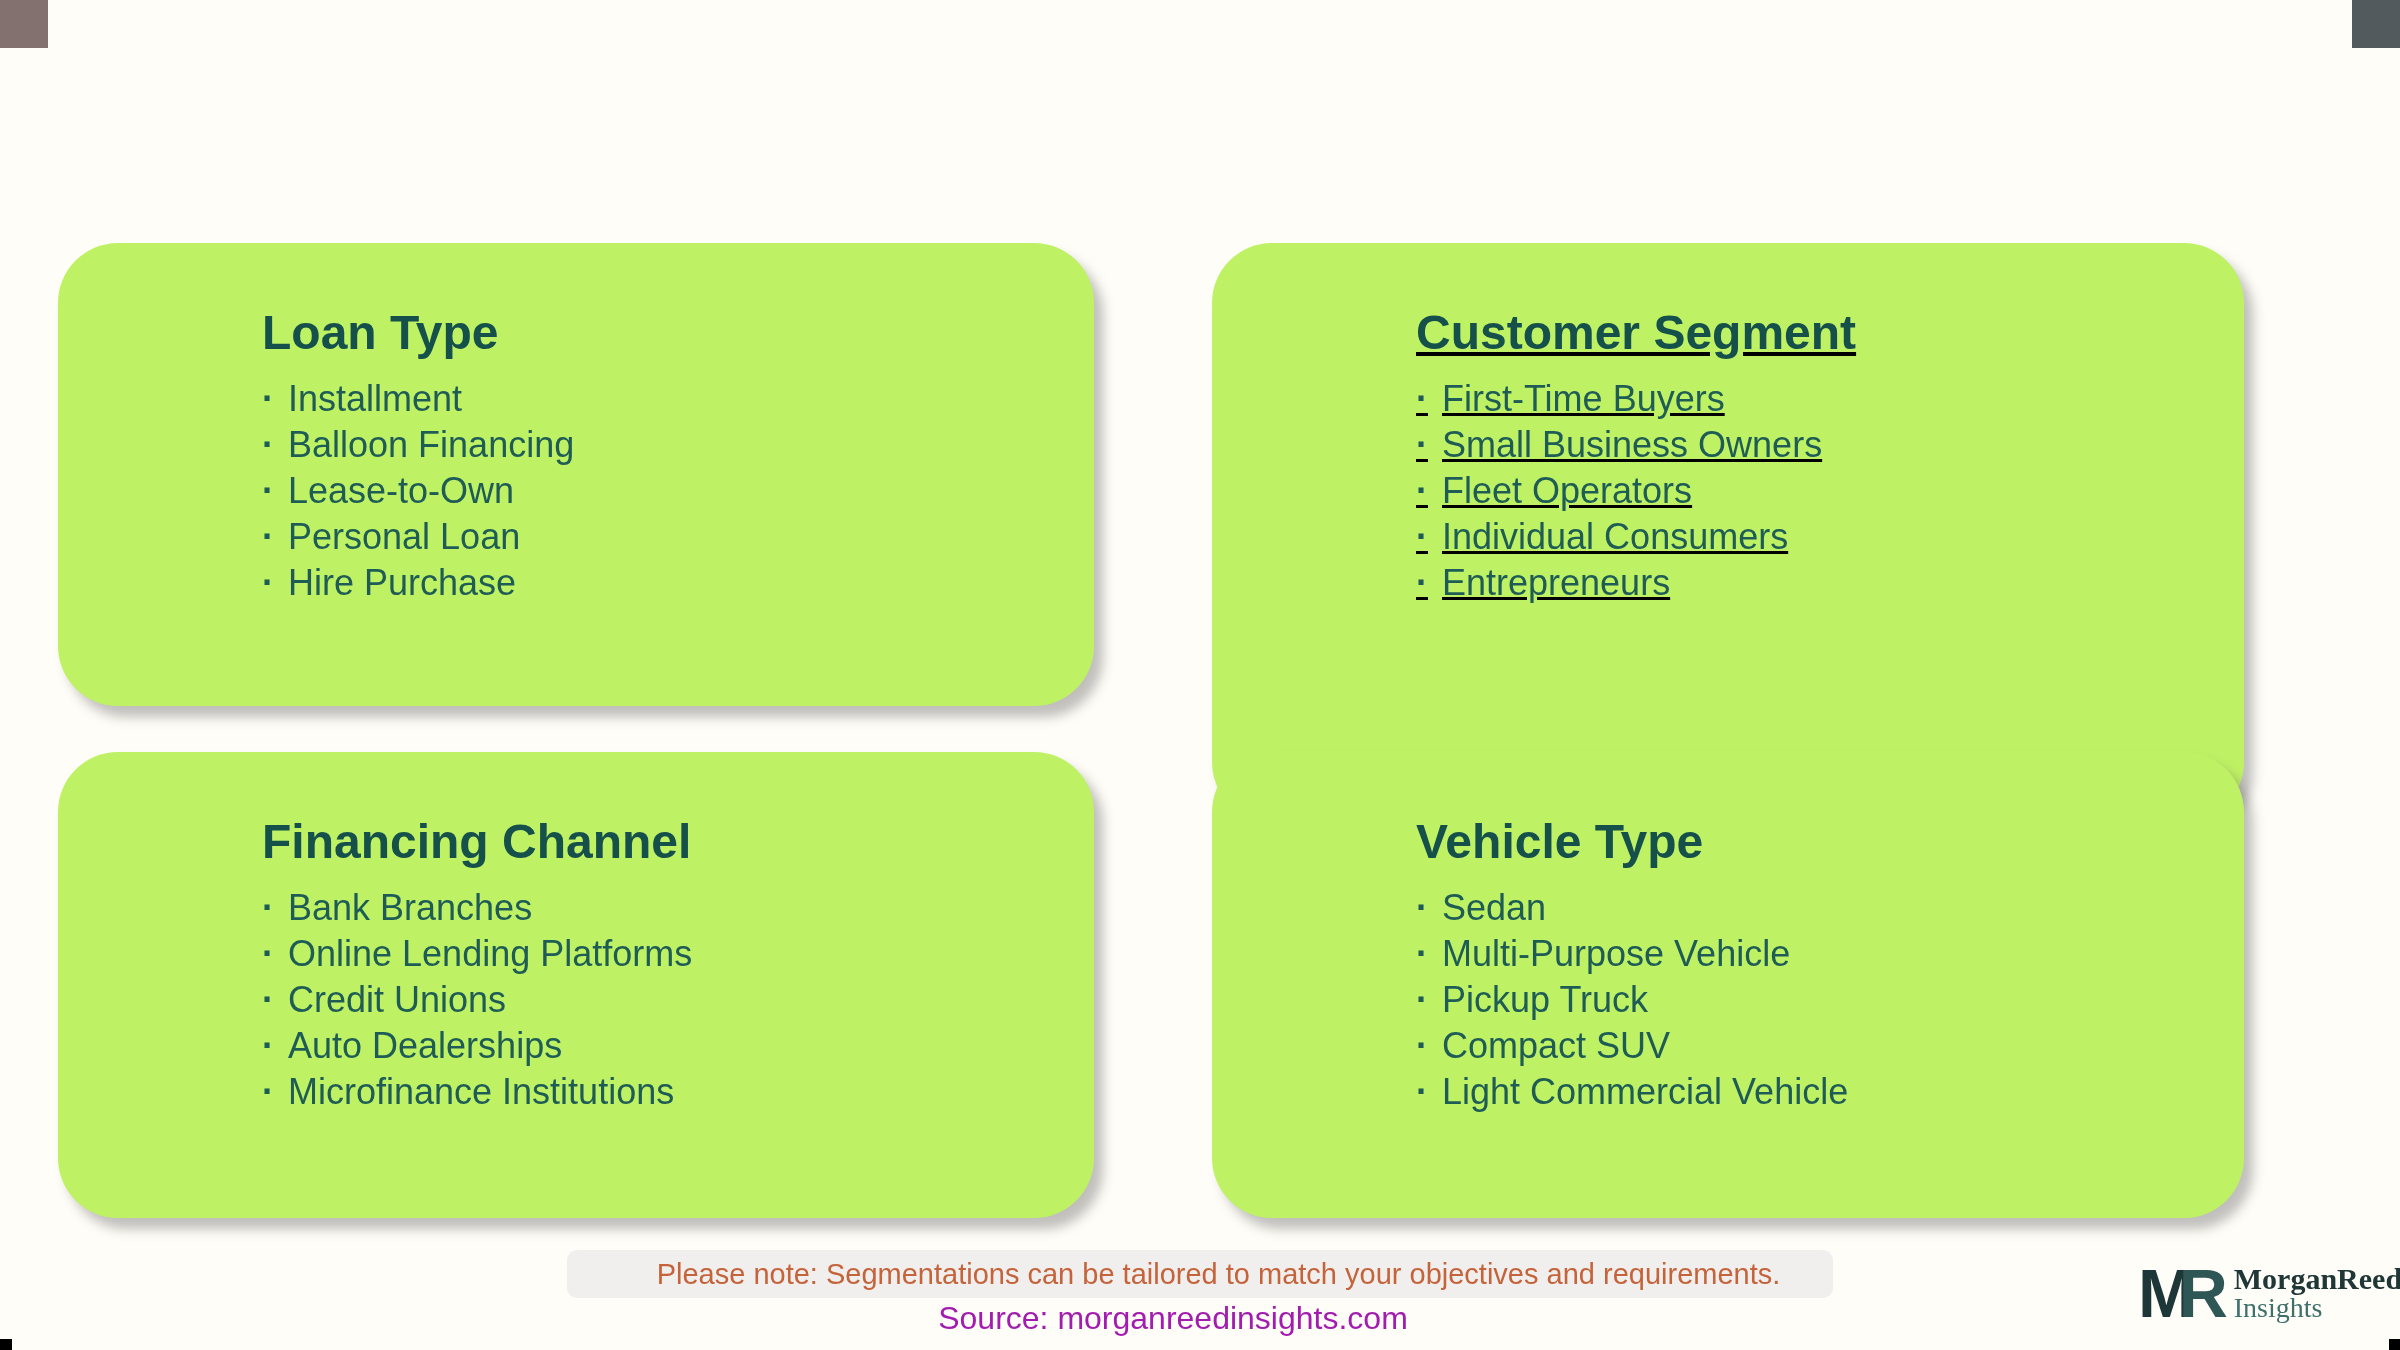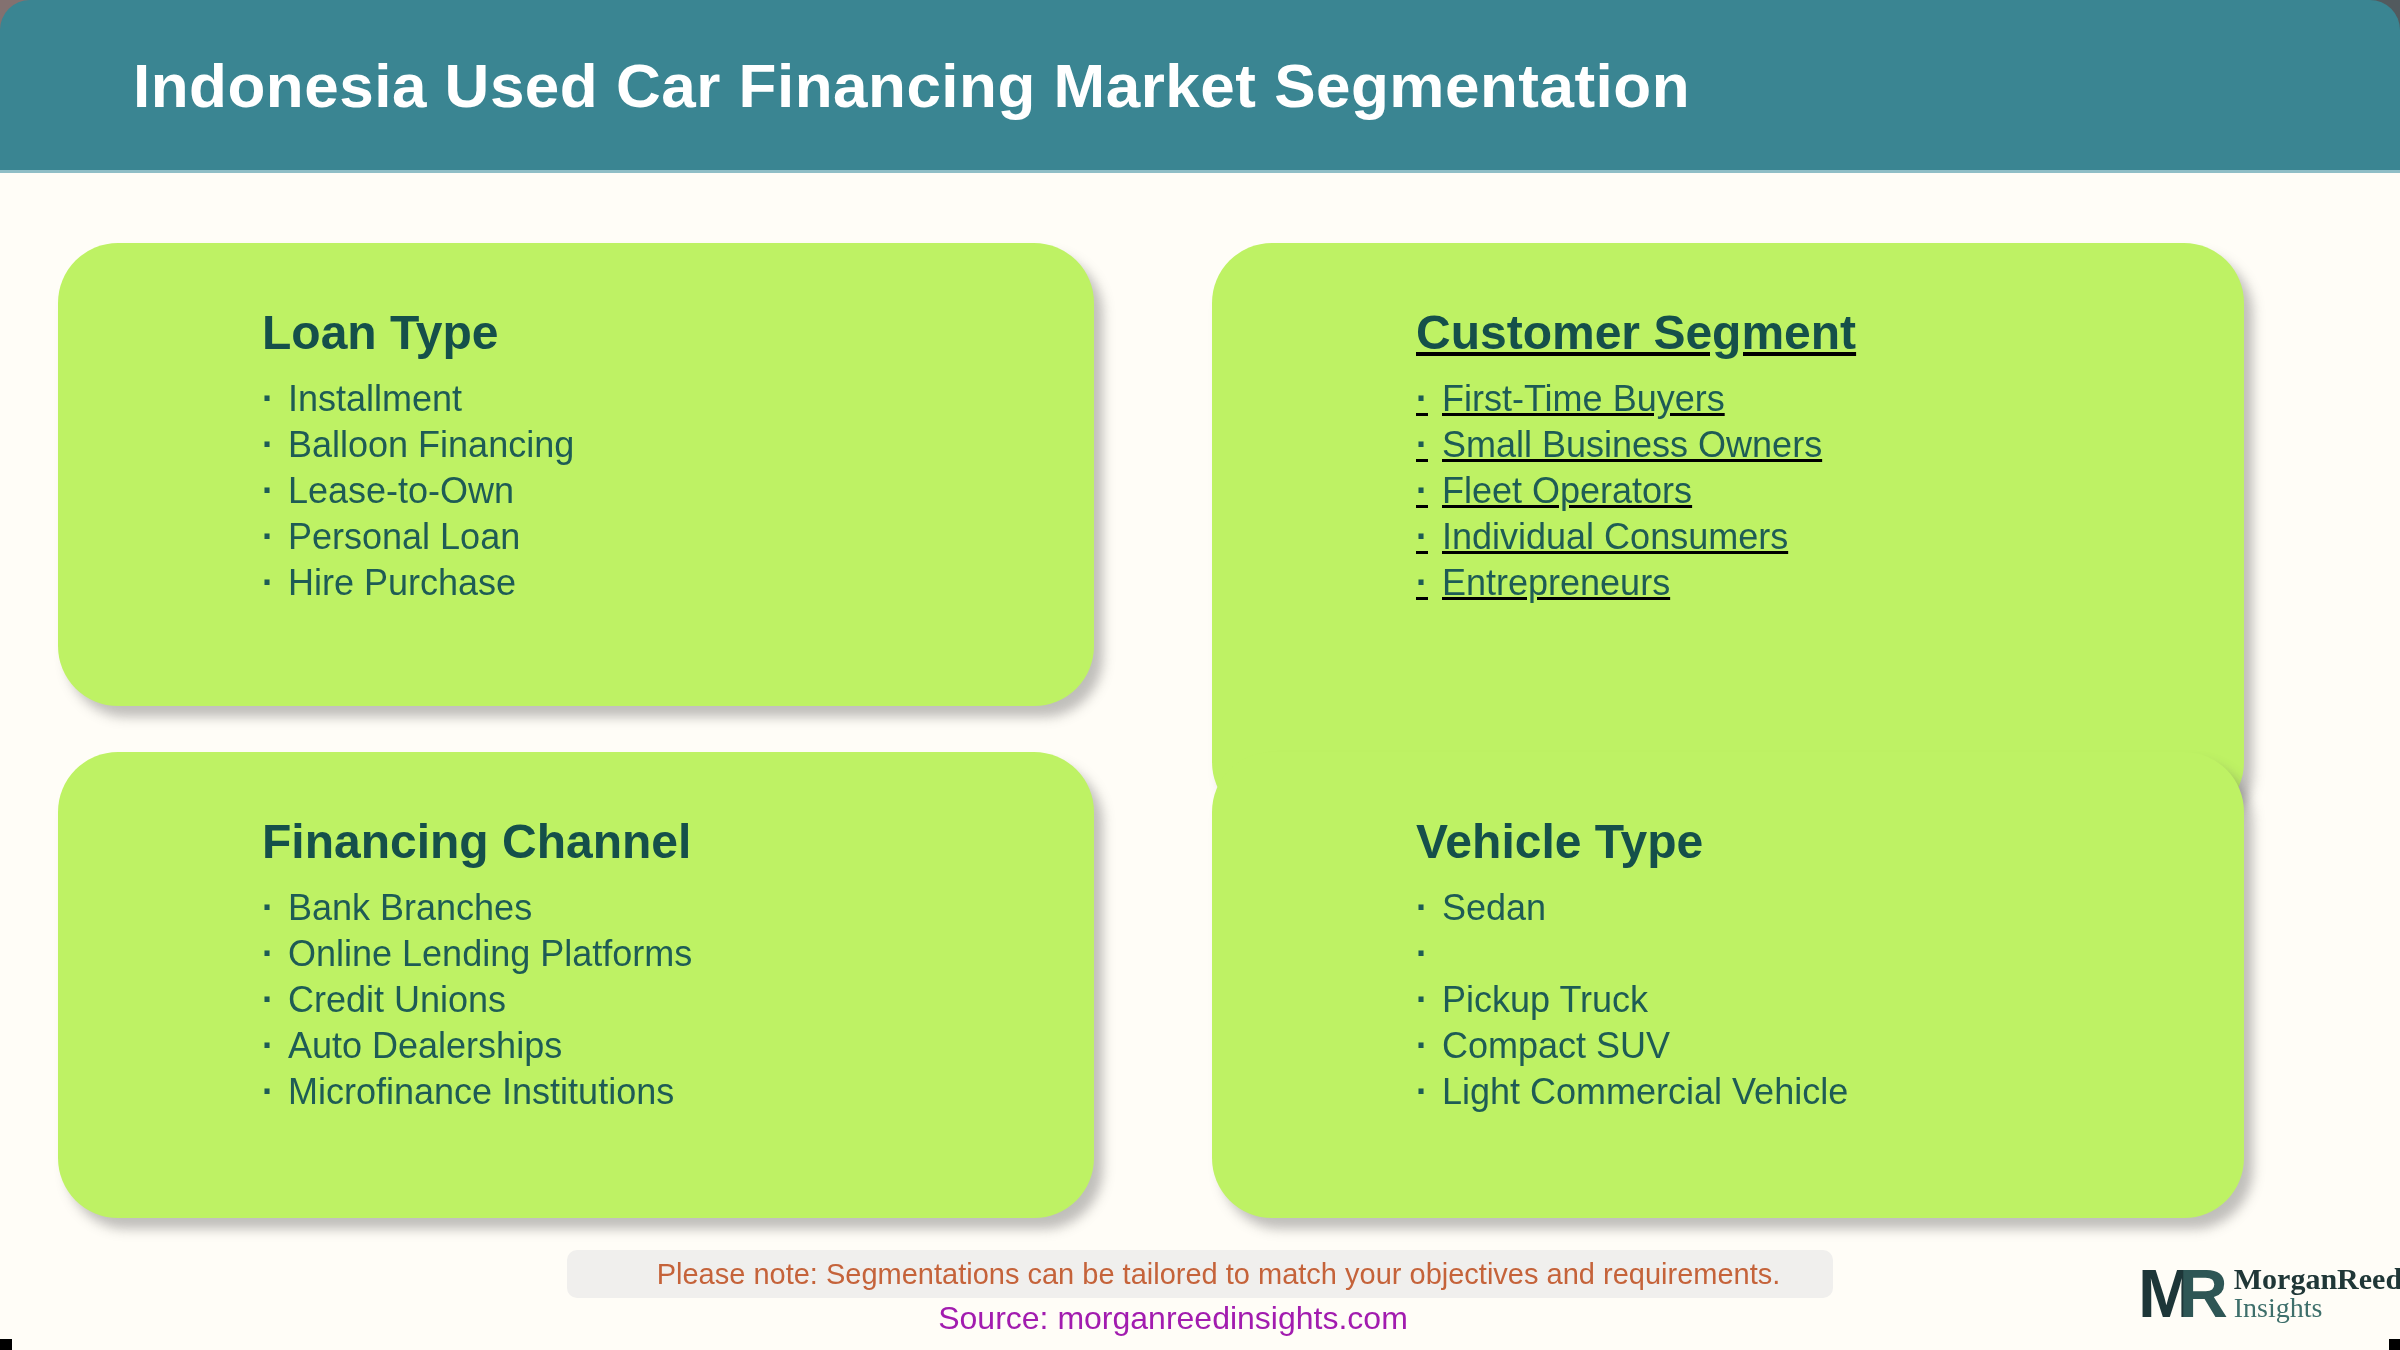--- a/index.html
+++ b/index.html
@@ -124,23 +124,20 @@
   .crop-mark.br { right: 0; bottom: 0; width: 11px; height: 11px; }
 </style>
 </head>
 <body>
 
 <div class="slide">
 
   <div class="corner-bg left"></div>
   <div class="corner-bg right"></div>
 
-  <div class="header">
-    <div class="header-title">Indonesia Used Car Financing Market Segmentation</div>
-  </div>
 
   <div class="card loan">
     <h2 class="card-title">Loan Type</h2>
     <div class="bullet-list">
       <div class="bullet-item">
           <span class="dot">·</span>
           <span>Installment</span>
         </div>
       <div class="bullet-item">
           <span class="dot">·</span>
@@ -215,20 +212,21 @@
 
   <div class="card vehicle">
     <h2 class="card-title">Vehicle Type</h2>
     <div class="bullet-list">
       <div class="bullet-item">
           <span class="dot">·</span>
           <span>Sedan</span>
         </div>
       <div class="bullet-item">
           <span class="dot">·</span>
+          <span>Multi-Purpose Vehicle</span>
         </div>
       <div class="bullet-item">
           <span class="dot">·</span>
           <span>Pickup Truck</span>
         </div>
       <div class="bullet-item">
           <span class="dot">·</span>
           <span>Compact SUV</span>
         </div>
       <div class="bullet-item">

